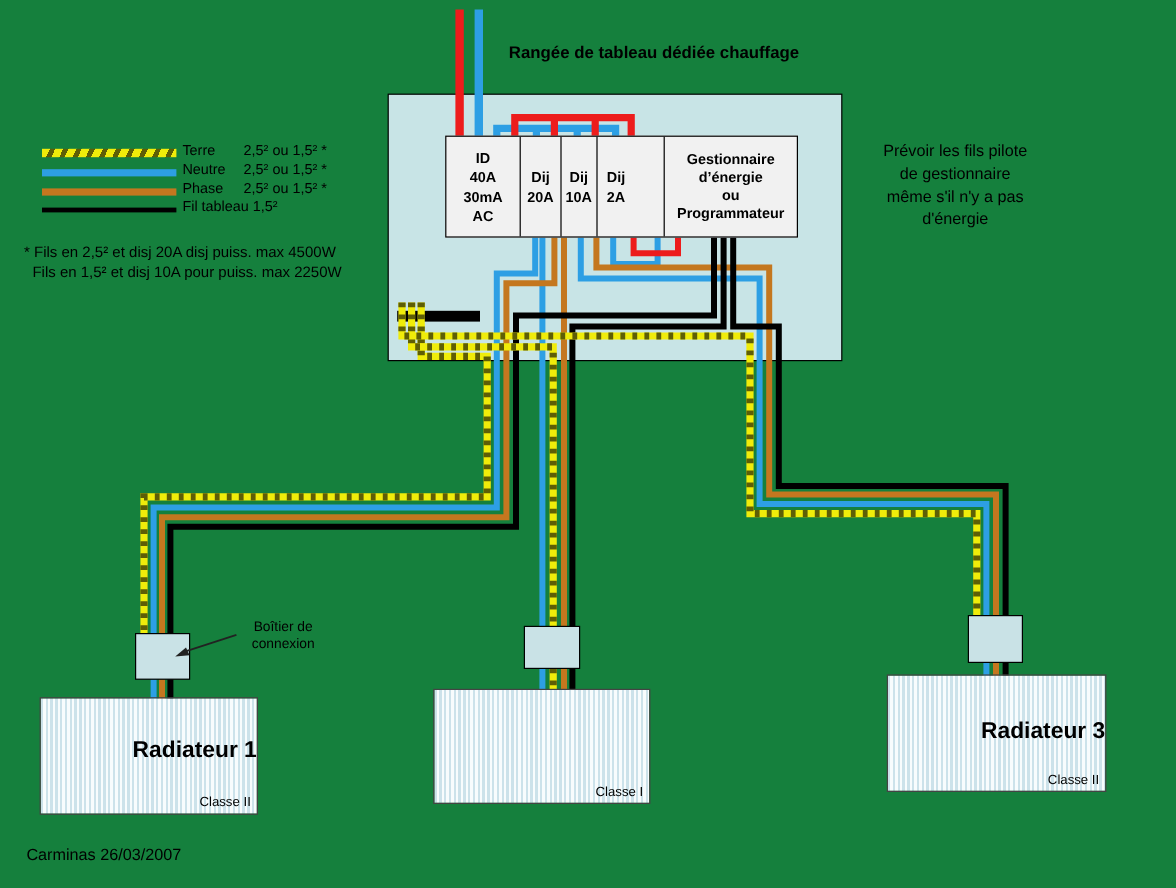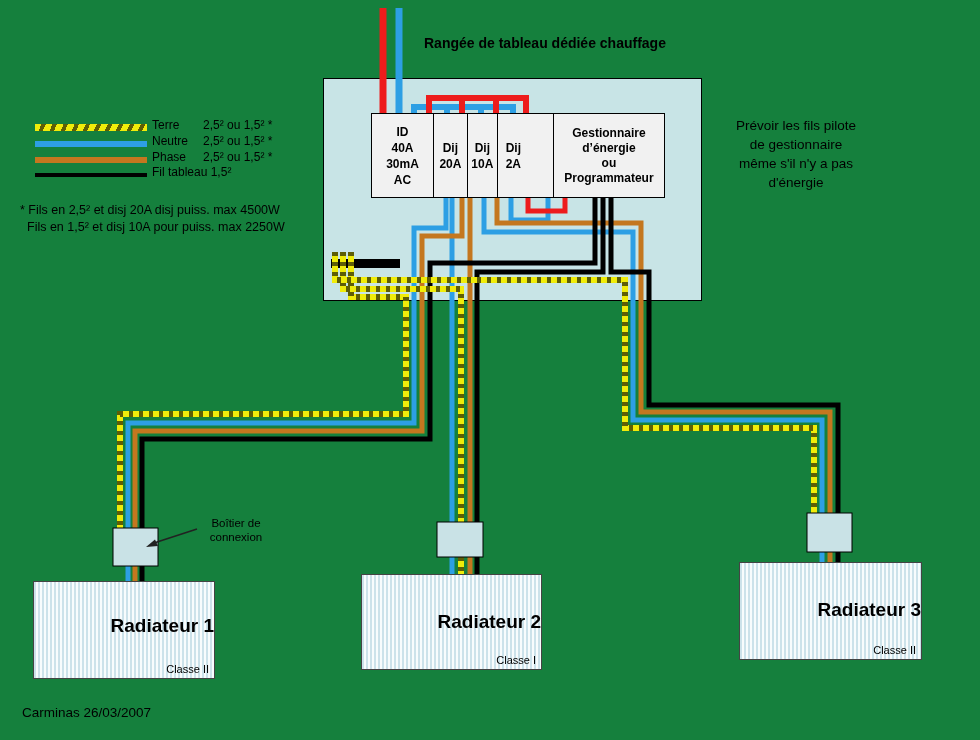--- a/index.html
+++ b/index.html
@@ -156,21 +156,20 @@
   <div class="abs boitier-label">
     <div>Boîtier de</div>
     <div>connexion</div>
   </div>
 
   <div class="abs radiator" style="left:33px;top:581px;width:182px;height:98px;">
     <div class="rname" style="margin-top:33px;">Radiateur 1</div>
     <div class="rclasse">Classe II</div>
   </div>
   <div class="abs radiator" style="left:361px;top:574px;width:181px;height:96px;">
-    <div class="rname" style="margin-top:36px;">Radiateur 2</div>
     <div class="rclasse">Classe I</div>
   </div>
   <div class="abs radiator" style="left:739px;top:562px;width:183px;height:98px;">
     <div class="rname" style="margin-top:36px;">Radiateur 3</div>
     <div class="rclasse">Classe II</div>
   </div>
 
   <div class="abs footer">Carminas 26/03/2007</div>
 
 </div>

